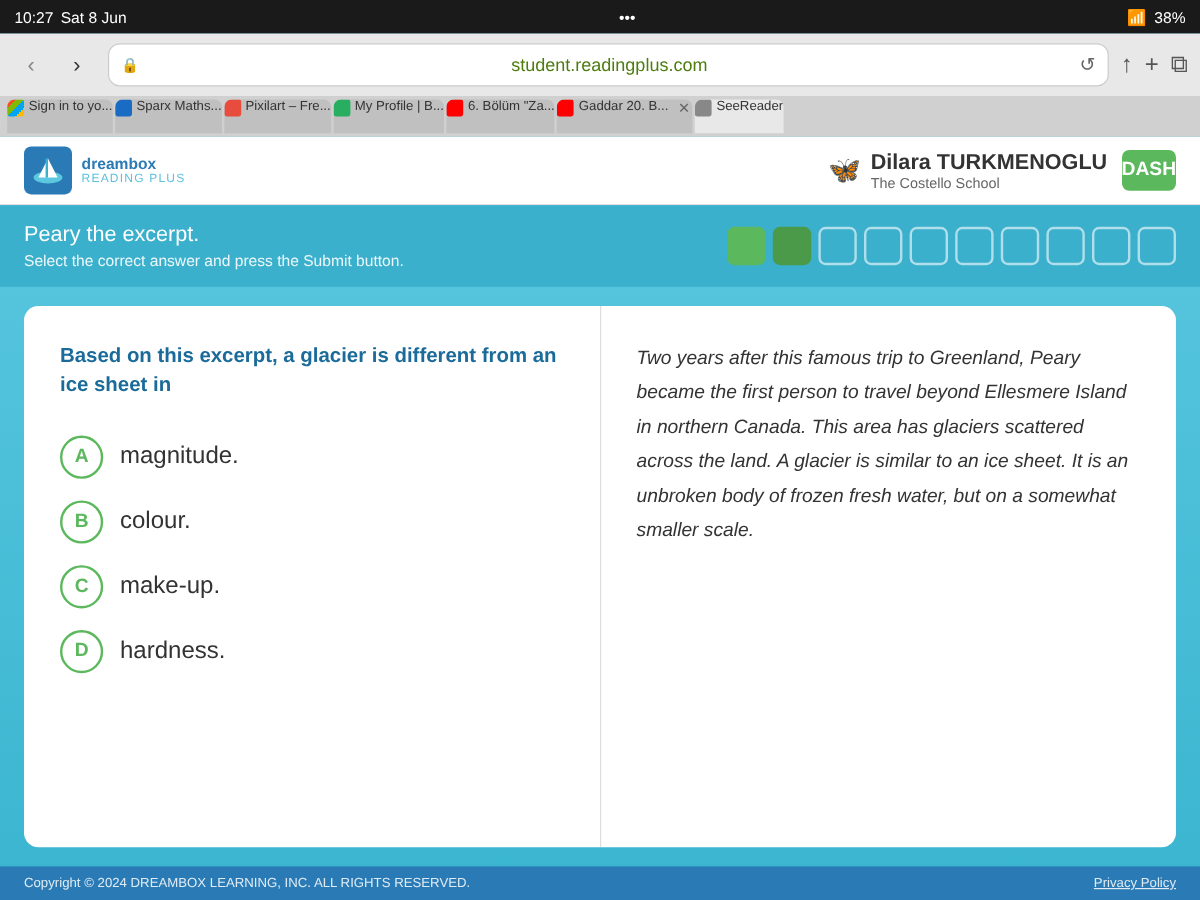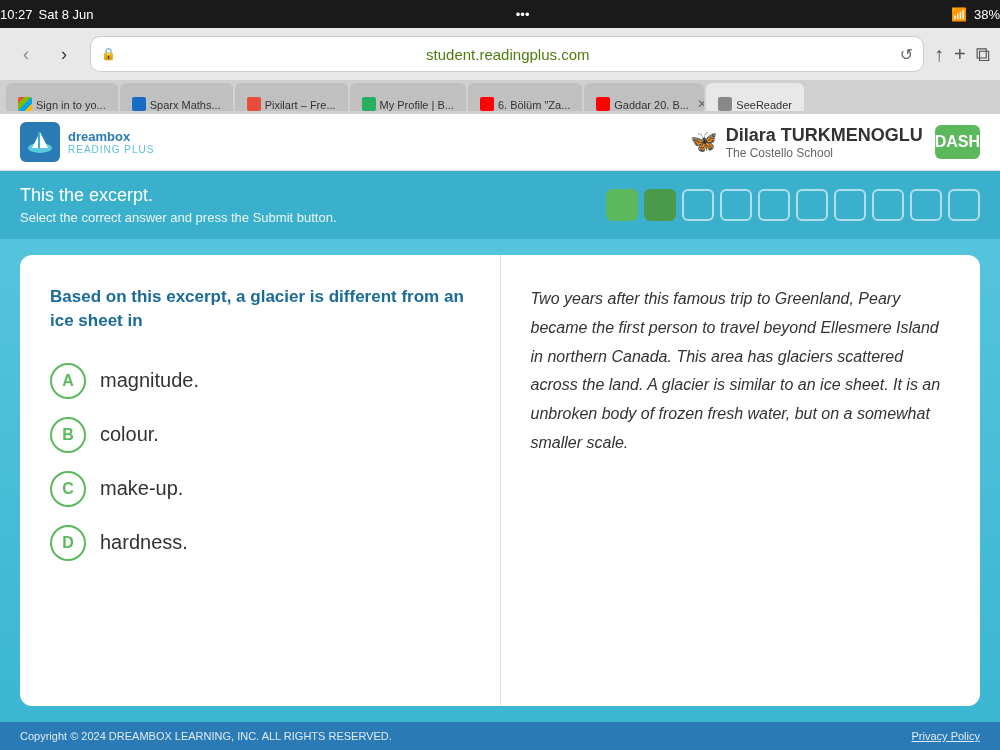--- a/index.html
+++ b/index.html
@@ -13,21 +13,21 @@
       flex-direction: column;
     }
 
     
     .status-bar {
       background: #1a1a1a;
       color: white;
       display: flex;
       justify-content: space-between;
       align-items: center;
-      padding: 0 0;
+      padding: 0 12px;
       height: 28px;
       font-size: 13px;
       font-weight: 500;
       flex-shrink: 0;
     }
     .status-left { display: flex; align-items: center; gap: 6px; }
     .status-right { display: flex; align-items: center; gap: 6px; }
 
     
     .browser-chrome {
@@ -77,23 +77,23 @@
       background: #d0d0d0;
       display: flex;
       align-items: center;
       height: 34px;
       padding: 0 6px;
       gap: 2px;
       overflow: hidden;
     }
     .tab {
       display: flex;
-      align-items: flex-end;
+      align-items: flex-start;
       gap: 4px;
-      padding: 0 12px;
+      padding: 0 0;
       height: 28px;
       border-radius: 6px 6px 0 0;
       font-size: 11px;
       cursor: pointer;
       max-width: 120px;
       background: #c0c0c0;
       color: #333;
       white-space: nowrap;
       overflow: hidden;
       text-overflow: ellipsis;
@@ -350,21 +350,21 @@
           <div class="user-name">Dilara TURKMENOGLU</div>
           <div class="user-school">The Costello School</div>
         </div>
       </div>
       <button class="dash-btn">DASH</button>
     </div>
   </div>
 
   <div class="question-header">
     <div class="question-instruction">
-      <div class="question-title">This the excerpt.</div>
+      <div class="question-title">Peary the excerpt.</div>
       <div class="question-subtitle">Select the correct answer and press the Submit button.</div>
     </div>
     <div class="progress-dots">
 
     <div class="dot filled-green"></div>
         <div class="dot filled-dark"></div>
         <div class="dot"></div>
         <div class="dot"></div>
         <div class="dot"></div>
         <div class="dot"></div>

